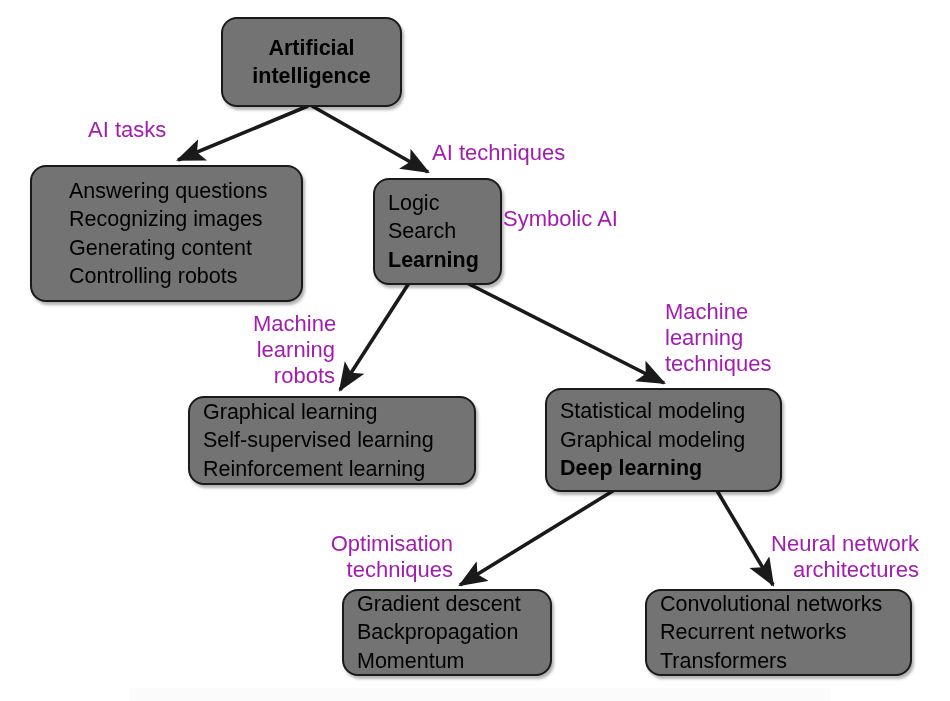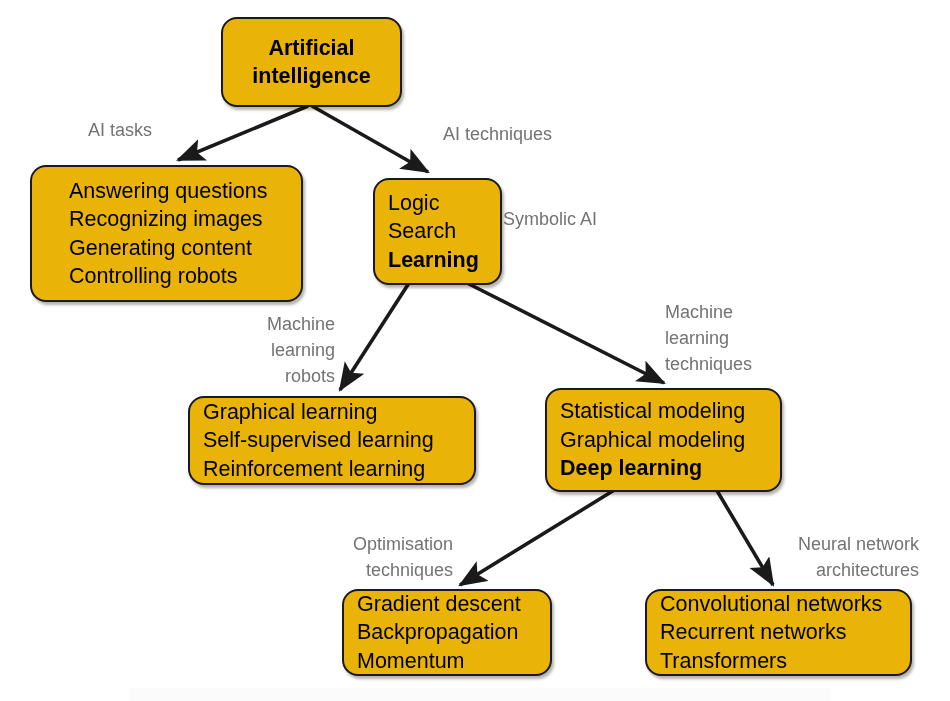--- a/index.html
+++ b/index.html
@@ -21,44 +21,44 @@
     position: absolute;
     left: 0;
     top: 0;
     width: 950px;
     height: 701px;
     pointer-events: none;
   }
   .node {
     position: absolute;
     box-sizing: border-box;
-    background: #eab308;
+    background: #737373;
     border: 2.2px solid #1a1a1a;
     border-radius: 16px;
     box-shadow: 2px 3px 3px rgba(0,0,0,0.30);
     color: #000000;
     display: flex;
     flex-direction: column;
     justify-content: center;
     font-size: 21.5px;
     line-height: 28.5px;
     white-space: nowrap;
   }
   .node.centered {
     align-items: center;
     text-align: center;
   }
   .node-line { display: block; }
   .node-line.bold { font-weight: bold; }
   .node-inner { padding: 0 13px; }
   .edge-label {
     position: absolute;
-    font-size: 18px;
+    font-size: 22px;
     line-height: 26px;
-    color: #737373;
+    color: #a21caf;
     white-space: nowrap;
   }
   .edge-label.right-align { text-align: right; }
   .bottom-band {
     position: absolute;
     left: 130px;
     top: 688px;
     width: 700px;
     height: 13px;
     background: #fbfbfb;
@@ -145,21 +145,21 @@
       <span class="node-line">Convolutional networks</span>
       <span class="node-line">Recurrent networks</span>
       <span class="node-line">Transformers</span>
     </div>
   </div>
 
   <div class="edge-label" style="left:88px; top:117px;">
     <span>AI tasks</span>
   </div>
 
-  <div class="edge-label" style="left:432px; top:121px;margin-left:11px;">
+  <div class="edge-label" style="left:432px; top:140px;">
     <span>AI techniques</span>
   </div>
 
   <div class="edge-label" style="left:503px; top:206px;">
     <span>Symbolic AI</span>
   </div>
 
   <div class="edge-label right-align" style="left:253px; top:311px; width:82px;">
     <div>Machine</div>
     <div>learning</div>

